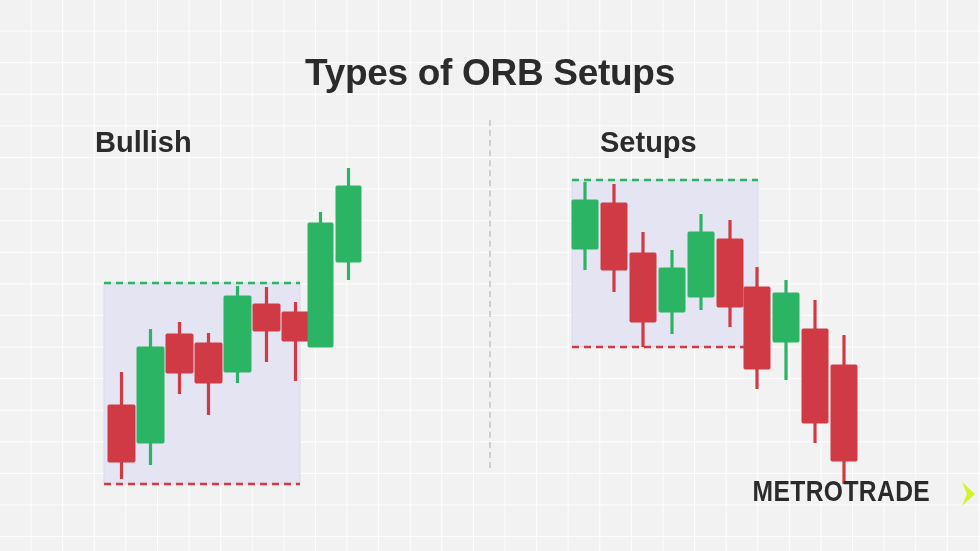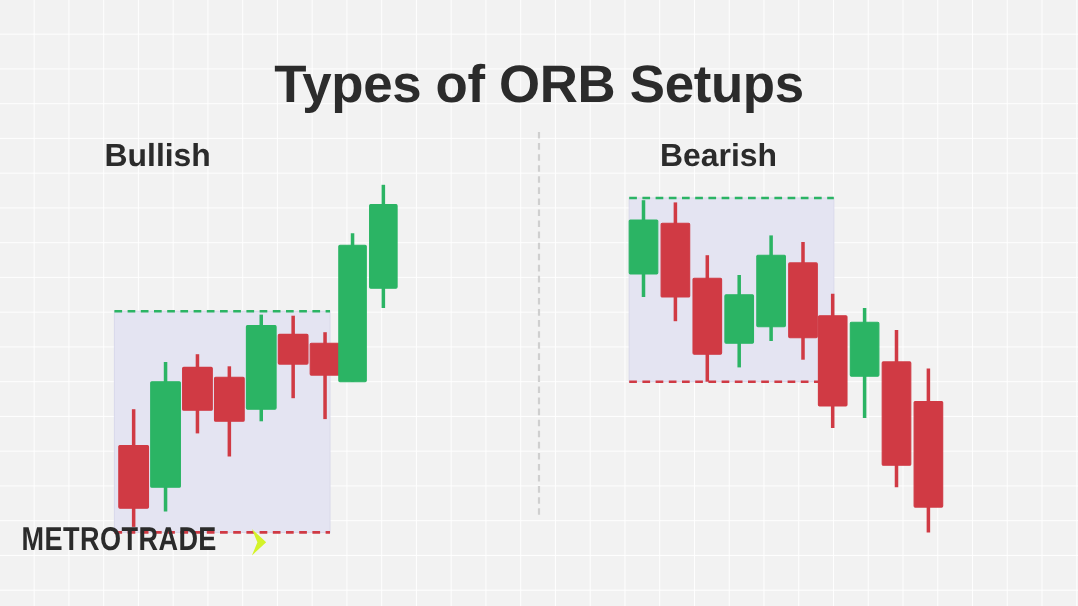--- a/index.html
+++ b/index.html
@@ -26,21 +26,21 @@
     background-size: 31.6px 31.6px;
     background-position: -1px -1px;
     overflow: hidden;
   }
   .page-title {
     position: absolute;
     left: 0;
     top: 54px;
     width: 980px;
     text-align: center;
-    font-size: 48px;
+    font-size: 37px;
     font-weight: bold;
     color: #2b2b2b;
     letter-spacing: -0.3px;
     line-height: 1;
   }
   .panel-title {
     position: absolute;
     top: 128px;
     font-size: 29px;
     font-weight: bold;
@@ -67,21 +67,21 @@
     width: 980px;
     height: 551px;
     pointer-events: none;
   }
 
   .logo {
     position: absolute;
     left: 0;
     top: 476px;
     width: 980px;
-    text-align: left;
+    text-align: right;
     line-height: 1;
     white-space: nowrap;
   }
   .logo-text {
     font-family: "Liberation Sans Narrow", "Liberation Sans", sans-serif;
     font-size: 30px;
     font-weight: bold;
     color: #2b2b2b;
     letter-spacing: 0.5px;
     transform: scaleX(0.82);
@@ -97,21 +97,21 @@
 </style>
 </head>
 <body>
 
 <div id="stage">
 
   <div class="page-title">Types of ORB Setups</div>
 
   <div class="panel-title" id="bullish-title">Bullish</div>
 
-  <div class="panel-title" id="bearish-title">Bearish</div>
+  <div class="panel-title" id="bearish-title">Setups</div>
 
   <div class="divider"></div>
 
   <svg class="chart-svg" id="charts" viewBox="0 0 980 551">
       <g>
         <rect x="104" y="283" width="196" height="201" fill="#E4E4F2" stroke="#DADAEC" stroke-width="1"></rect>
         <line x1="104" y1="283" x2="300" y2="283" stroke="#2BB464" stroke-width="2.4" stroke-dasharray="7 5" stroke-linecap="butt"></line>
         <line x1="104" y1="484" x2="300" y2="484" stroke="#D03A44" stroke-width="2.4" stroke-dasharray="7 5" stroke-linecap="butt"></line>
         <g>
           <line x1="121.5" y1="372" x2="121.5" y2="479" stroke="#D03A44" stroke-width="3.2"></line>

